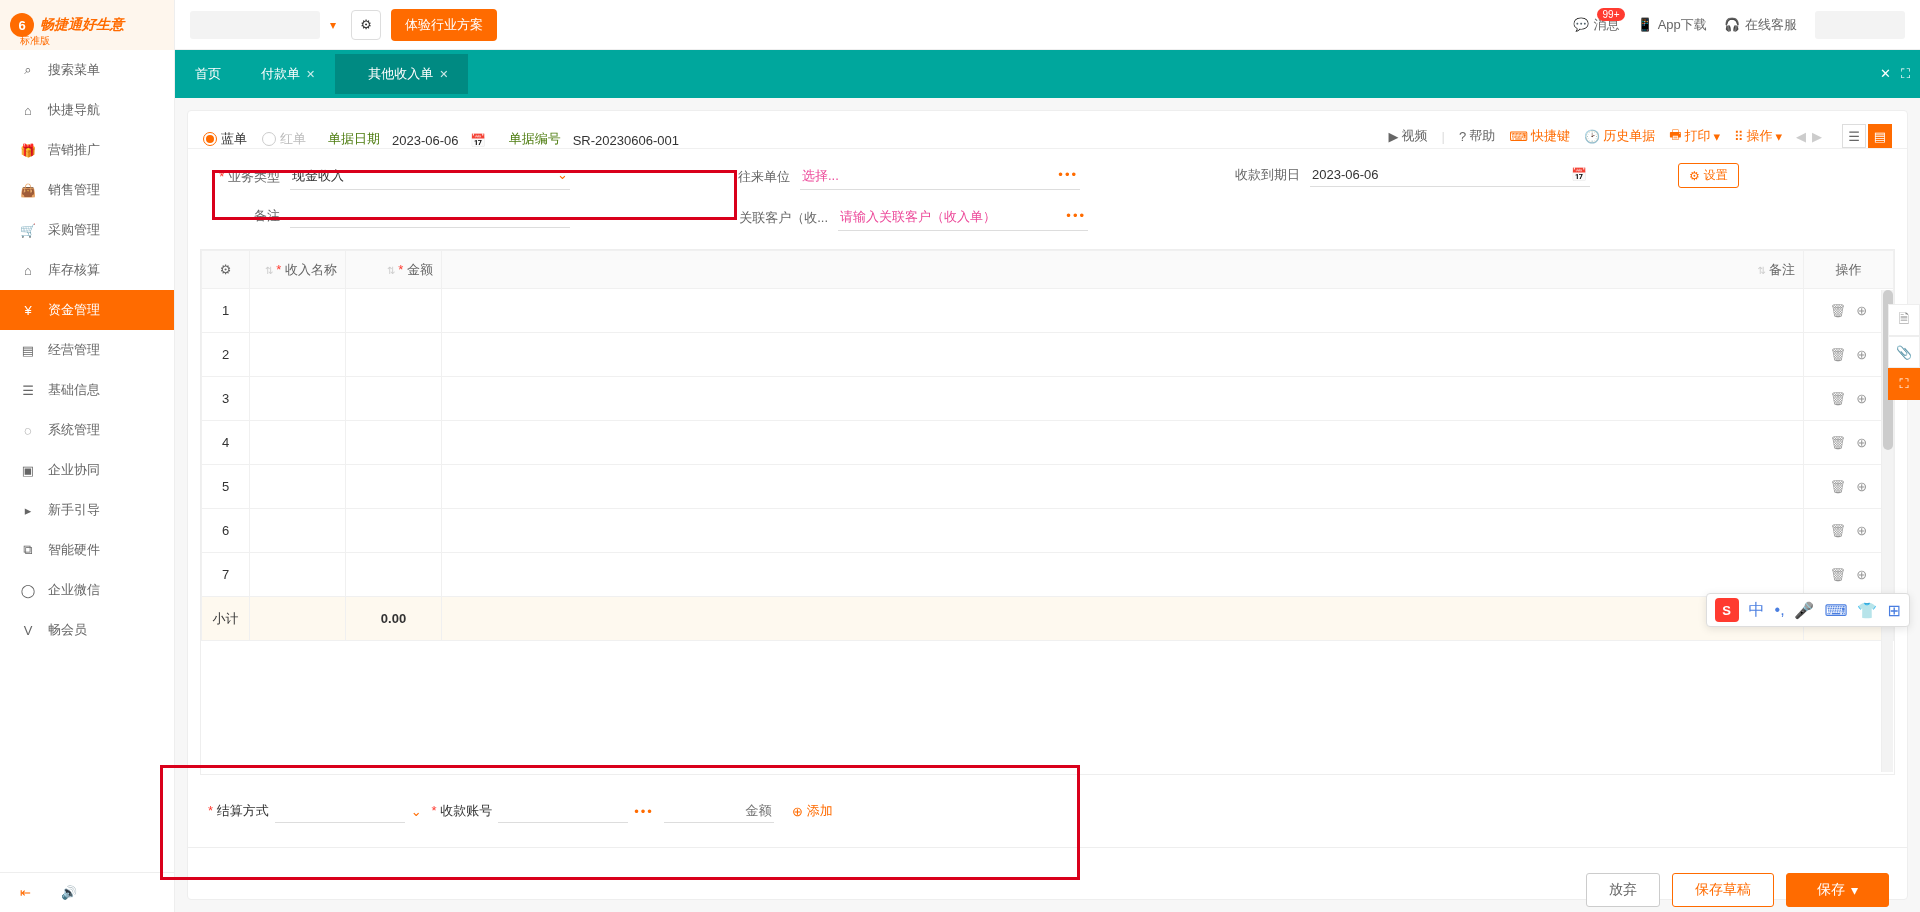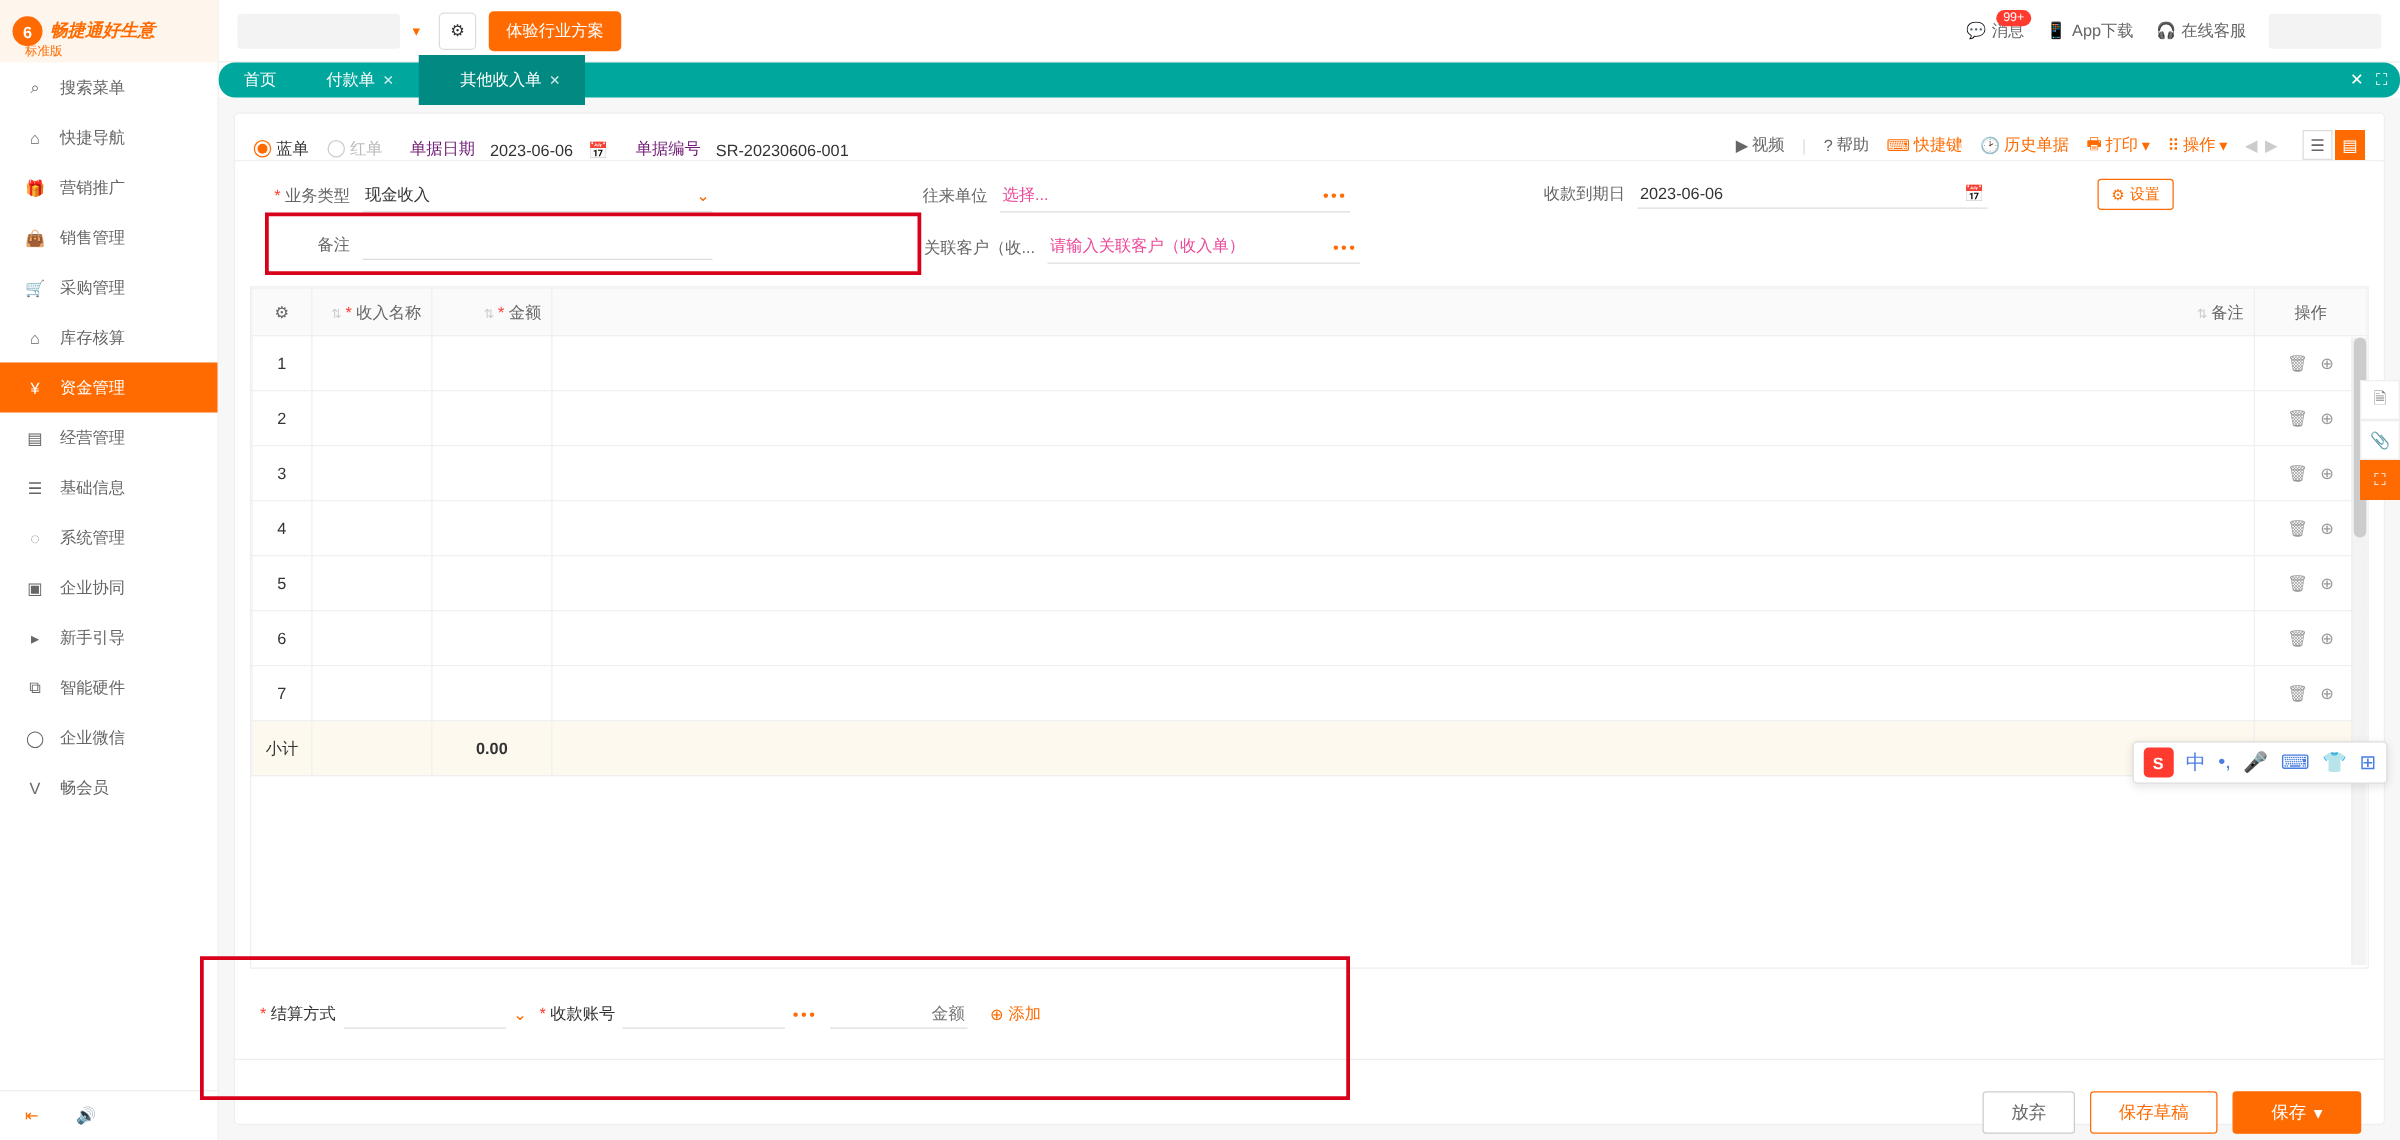--- a/index.html
+++ b/index.html
@@ -25,54 +25,54 @@
 .company-placeholder { width: 130px; height: 28px; background: #f3f3f3; border-radius: 3px; }
 .chevron-down-orange { color: #ff6b00; font-size: 12px; }
 .gear-btn { width: 30px; height: 30px; border: 1px solid #ddd; border-radius: 4px; display: flex; align-items: center; justify-content: center; cursor: pointer; margin-right: 10px; }
 .cta-btn { background: #ff6b00; color: #fff; border: none; padding: 7px 14px; border-radius: 4px; cursor: pointer; font-size: 13px; }
 .topbar-right { margin-left: auto; display: flex; align-items: center; gap: 18px; color: #666; }
 .top-link { display: flex; align-items: center; gap: 4px; cursor: pointer; position: relative; }
 .badge { background: #ff3b30; color: #fff; border-radius: 10px; font-size: 10px; padding: 1px 6px; position: absolute; top: -8px; right: -6px; }
 .avatar-placeholder { width: 90px; height: 28px; background: #f3f3f3; border-radius: 3px; }
 
 
-.tabbar { height: 28px; background: #00a79d; display: flex; align-items: center; color: #fff; position: relative; border-radius: 13px; }
+.tabbar { height: 48px; background: #00a79d; display: flex; align-items: center; color: #fff; position: relative; }
 .tab { padding: 0 20px; height: 40px; display: flex; align-items: center; gap: 6px; cursor: pointer; }
 .tab.active { background: #008a82; padding-left: 33px; }
 .tab-close { font-size: 11px; opacity: .8; }
 .tabbar-right { position: absolute; right: 10px; display: flex; gap: 10px; }
 .tabbar-right span { cursor: pointer; }
 
 
 .content { flex: 1; padding: 12px; background: #f7f7f7; display: flex; flex-direction: column; overflow: hidden; }
 .card { background: #fff; border: 1px solid #eee; border-radius: 4px; flex: 1; display: flex; flex-direction: column; position: relative; }
 .form-header { height: 38px; display: flex; align-items: flex-end; padding: 0 15px; gap: 12px; border-bottom: 1px solid #f0f0f0; }
 .radio-group { display: flex; align-items: center; gap: 15px; }
 .radio { display: flex; align-items: center; gap: 4px; cursor: pointer; }
 .radio-dot { width: 14px; height: 14px; border-radius: 50%; border: 1px solid #ccc; display: inline-flex; align-items: center; justify-content: center; }
 .radio.checked .radio-dot { border-color: #ff6b00; }
 .radio.checked .radio-dot::after { content:''; width: 8px; height: 8px; background: #ff6b00; border-radius: 50%; }
-.hdr-label { color: #701a75; margin-left: 10px; margin-top: 32px; }
+.hdr-label { color: #4d7c0f; margin-left: 10px; margin-top: 32px; }
 .hdr-val { color: #333; }
 .cal-icon { color: #ff6b00; }
 .hdr-actions { margin-left: auto; display: flex; align-items: center; gap: 14px; color: #666; }
 .hdr-act { display: flex; align-items: center; gap: 3px; cursor: pointer; }
 .hdr-act.orange { color: #ff6b00; }
 .divider { color: #ddd; }
 .nav-arrows { display: flex; gap: 6px; }
 .view-toggle { display: flex; gap: 2px; margin-left: 6px; }
 .vt { width: 24px; height: 24px; border: 1px solid #ddd; display: flex; align-items: center; justify-content: center; cursor: pointer; }
 .vt.active { background: #ff6b00; color: #fff; border-color: #ff6b00; }
 
 .form-row { display: flex; padding: 14px 20px 10px; gap: 30px; align-items: flex-start; }
 .field { display: flex; align-items: center; gap: 10px; }
 .field-label { min-width: 72px; text-align: right; color: #666; }
 .req::before { content:'* '; color: #ff3b30; }
 .field-input { border: none; border-bottom: 1px solid #ddd; padding: 4px 2px; width: 280px; outline: none; font-size: 13px; }
-.field-select { border: none; border-bottom: 1px solid #ddd; padding: 4px 2px; width: 280px; display: flex; justify-content: space-between; align-items: center; cursor: pointer; }
+.field-select { border: none; border-bottom: 1px solid #ddd; padding: 4px 2px; width: 280px; display: flex; justify-content: space-between; cursor: pointer; }
 .placeholder { color: #ec4899; }
 .more-dots { color: #ff6b00; letter-spacing: 2px; }
 .settings-btn { border: 1px solid #ff6b00; color: #ff6b00; background: #fff; padding: 3px 10px; border-radius: 3px; cursor: pointer; display: flex; align-items: center; gap: 4px; font-size: 12px; }
 
 .highlight-box { border: 3px solid #d9001b; position: absolute; pointer-events: none; }
 .hl1 { top: 170px; left: 212px; width: 525px; height: 50px; }
 .hl2 { top: 765px; left: 160px; width: 920px; height: 115px; }
 
 
 .table-wrap { flex: 1; margin: 8px 12px; border: 1px solid #eee; display: flex; flex-direction: column; min-height: 0; overflow-y: auto; position: relative; }

